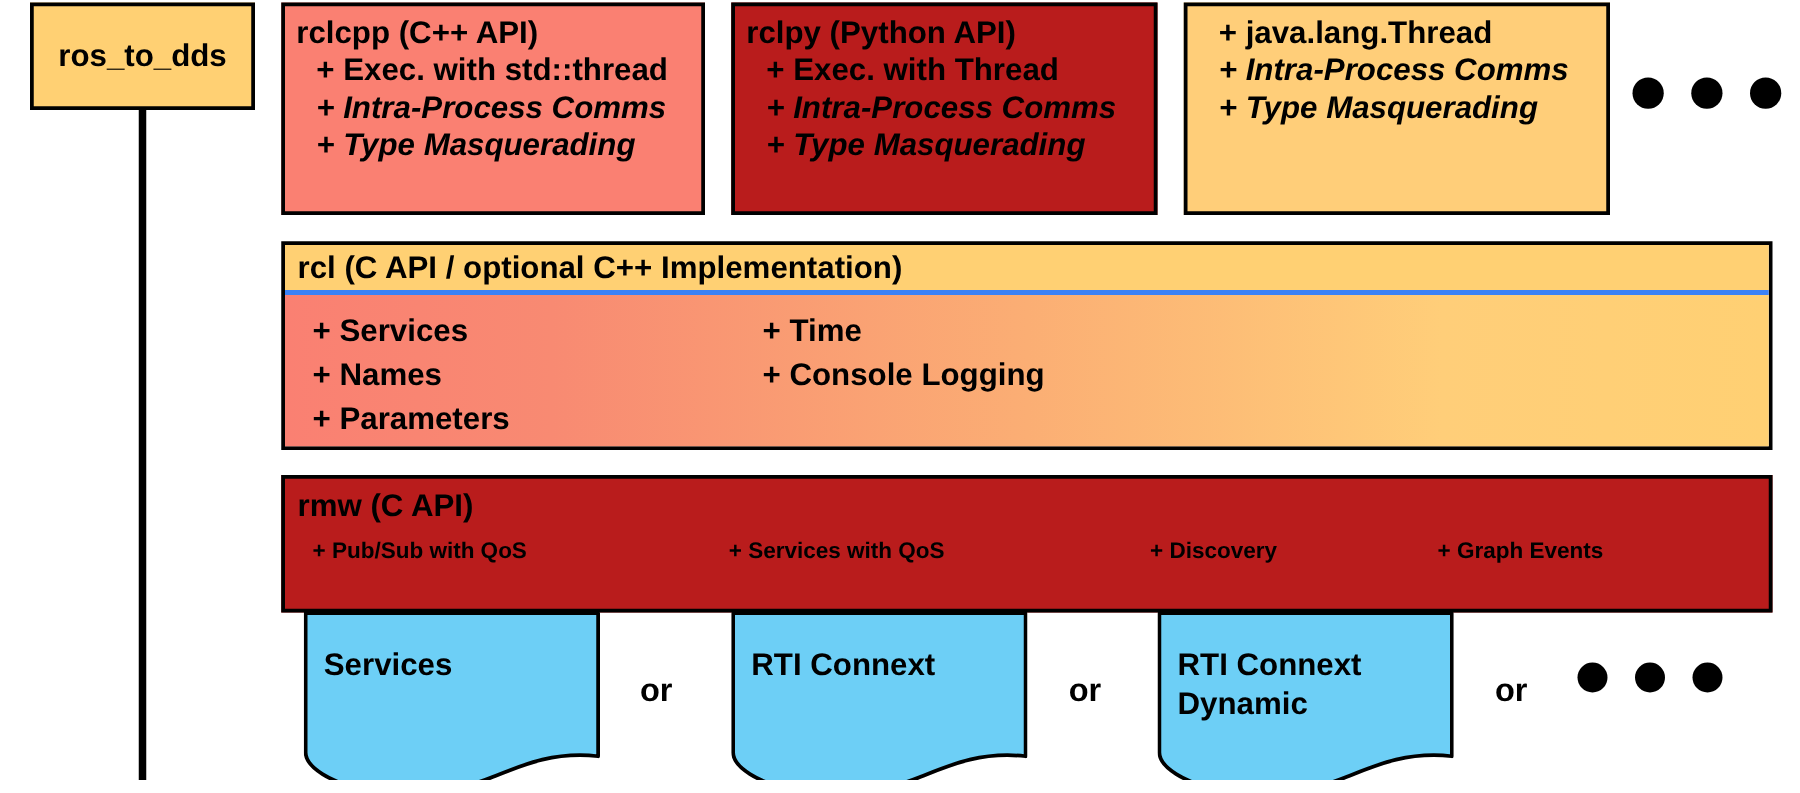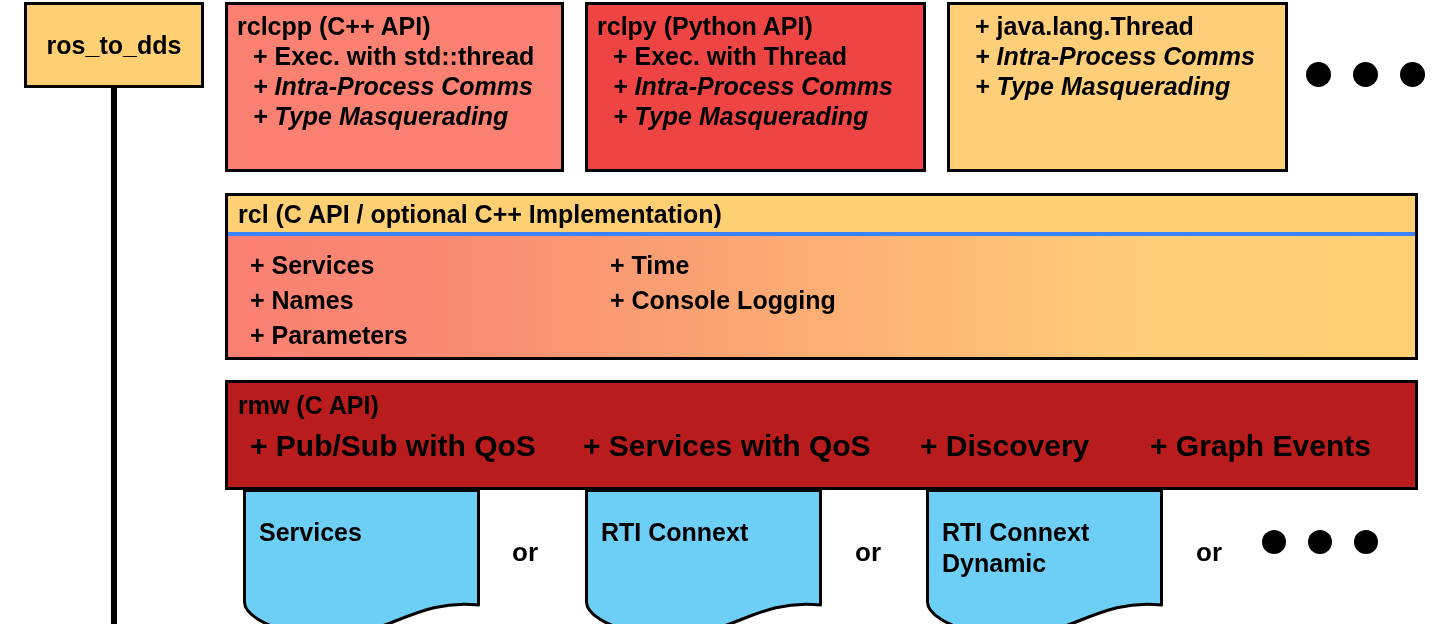--- a/index.html
+++ b/index.html
@@ -65,21 +65,21 @@
   }
   .cl-box .feat {
     display: block;
     margin-left: 16px;
     margin-bottom: 5px;
     white-space: nowrap;
   }
   .cl-box .feat.ital { font-style: italic; }
 
   .rclcpp-box  { left: 225px; width: 339px; background: #FA8072; }
-  .rclpy-box   { left: 585px; width: 341px; background: #ef4444; }
+  .rclpy-box   { left: 585px; width: 341px; background: #b91c1c; }
   .rcljava-box { left: 947px; width: 341px; background: #FFCE79; }
 
   
   .dots {
     position: absolute;
     display: flex;
     gap: 22px;
     align-items: center;
   }
   .dots .dot {
@@ -143,21 +143,21 @@
     left: 10px;
     top: 10px;
     font-size: 25px;
   }
   .rmw-feats {
     position: absolute;
     left: 0;
     top: 48px;
     width: 100%;
     height: 34px;
-    font-size: 30px;
+    font-size: 18px;
   }
   .rmw-feats .feat {
     position: absolute;
     white-space: nowrap;
   }
   .rmw-feats .feat:nth-child(1) { left: 22px; }
   .rmw-feats .feat:nth-child(2) { left: 355px; }
   .rmw-feats .feat:nth-child(3) { left: 692px; }
   .rmw-feats .feat:nth-child(4) { left: 922px; }
 

